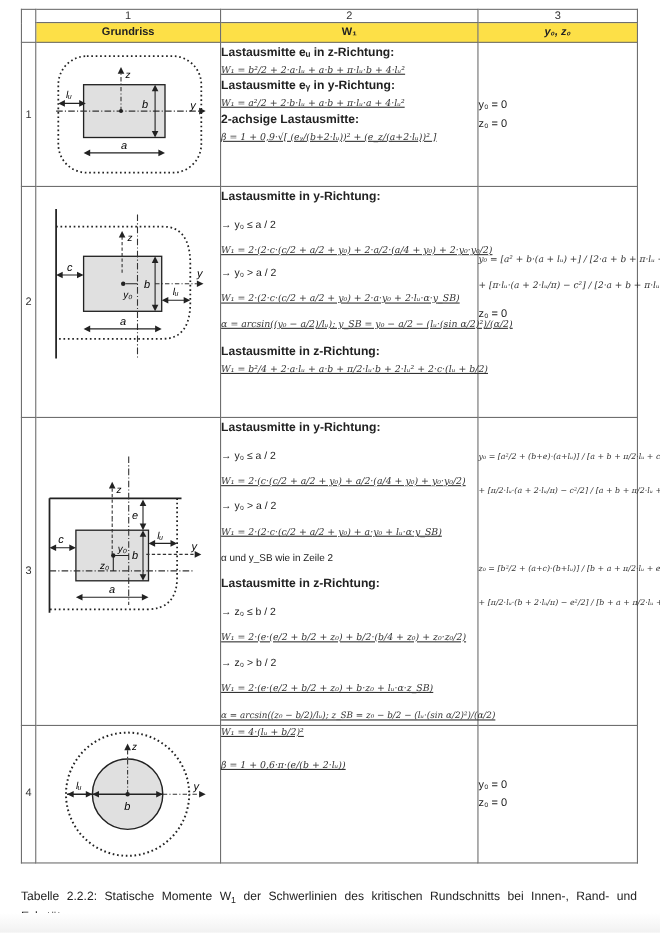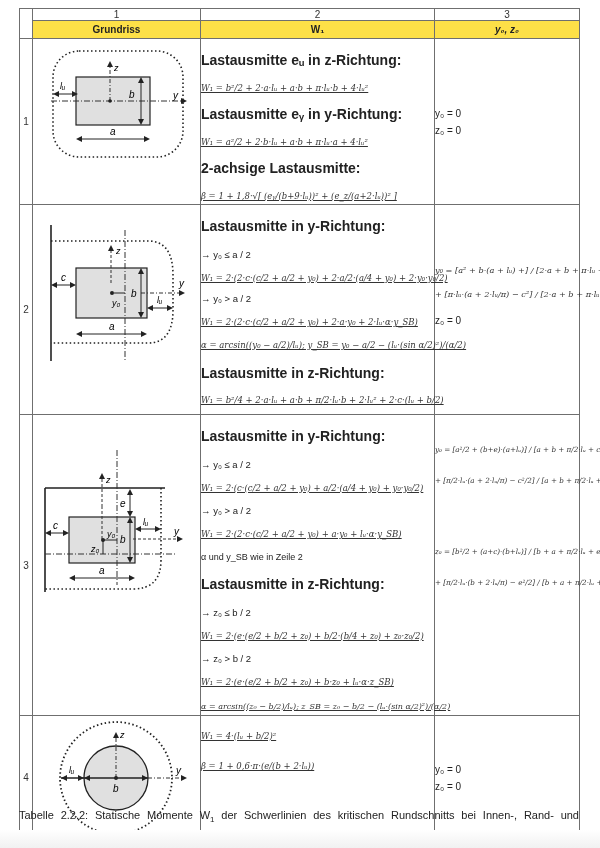--- a/index.html
+++ b/index.html
@@ -6,21 +6,21 @@
   body{width:600px;height:848px;position:relative;overflow:hidden;font-family:"Liberation Sans",sans-serif;color:#222;}
   .bottom-fade{position:absolute;left:0;top:830px;width:600px;height:18px;background:linear-gradient(#fff,#f1f1f1);}
   table.main{position:absolute;left:19px;top:8px;border-collapse:collapse;table-layout:fixed;width:560px;}
   table.main td{border:1px solid #6f6f6f;padding:0;vertical-align:top;font-size:10px;}
   .hnum{height:11px;text-align:center;font-size:8px;line-height:11px;color:#333;}
   .hgray{background:#fde047;height:17px;text-align:center;font-weight:bold;font-size:9.5px;line-height:17px;}
   .rownum{text-align:center;vertical-align:middle !important;font-size:8px;color:#333;}
   .diag{position:relative;}
   .diag svg{position:absolute;left:0;top:0;}
   .f{padding:3px 0 0 5px;font-size:9px;line-height:1.25;}
-  .f .h{font-weight:bold;font-size:14px;margin:13px 0;}
+  .f .h{font-weight:bold;font-size:11px;margin:3px 0;}
   .f .arr{font-size:9.5px;margin:12px 0;}
   .f .eq{font-family:"DejaVu Serif",serif;font-size:8.5px;font-style:italic;margin:1px 0 3px 0;white-space:nowrap;color:#333;text-decoration:underline;}
   .y{padding-left:7px;font-size:9.5px;font-family:"Liberation Sans",sans-serif;}
   .y .v{margin:6px 0;}
   .y .eq{font-family:"DejaVu Serif",serif;font-style:italic;font-size:8.2px;white-space:nowrap;color:#333;margin:2px 0;}
   .caption{position:absolute;left:19px;top:808px;width:560px;font-size:11px;line-height:14px;text-align:justify;color:#222;}
   .caption sub{font-size:8px;}
 </style>
 </head>
 <body>
@@ -71,21 +71,21 @@
         <text x="96" y="59" font-size="10" font-style="italic" font-family="Liberation Sans, sans-serif">b</text>
         <text x="77" y="96" font-size="10" font-style="italic" font-family="Liberation Sans, sans-serif">a</text>
       </svg>
     </td>
     <td class="f">
       <div class="h">Lastausmitte eᵤ in z-Richtung:</div>
       <div class="eq">W₁ = b²/2 + 2·a·lᵤ + a·b + π·lᵤ·b + 4·lᵤ²</div>
       <div class="h">Lastausmitte eᵧ in y-Richtung:</div>
       <div class="eq">W₁ = a²/2 + 2·b·lᵤ + a·b + π·lᵤ·a + 4·lᵤ²</div>
       <div class="h">2-achsige Lastausmitte:</div>
-      <div class="eq">β = 1 + 1,8·√[ (eᵧ/(b+9·lᵤ))² + (e_z/(a+2·lᵤ))² ]</div>
+      <div class="eq">β = 1 + 0,9·√[ (eᵧ/(b+2·lᵤ))² + (e_z/(a+2·lᵤ))² ]</div>
     </td>
     <td class="y" style="vertical-align:middle">
       <div class="v">y₀ = 0</div>
       <div class="v">z₀ = 0</div>
     </td>
   </tr>
 
   <tr style="height:210px">
     <td class="rownum">2</td>
     <td class="diag">
@@ -218,21 +218,21 @@
             <polygon points="45,59 51,62 45,65" fill="#222"></polygon>
         <polygon points="57,59 51,62 57,65" fill="#222"></polygon>
             <polygon points="109,59 115,62 109,65" fill="#222"></polygon>
         <circle cx="83" cy="62" r="2" fill="#222"></circle>
         <text x="87" y="22" font-size="9" font-style="italic" font-family="Liberation Sans, sans-serif">z</text>
         <text x="143" y="58" font-size="10" font-style="italic" font-family="Liberation Sans, sans-serif">y</text>
         <text x="36" y="57" font-size="9" font-style="italic" font-family="Liberation Sans, sans-serif">lᵤ</text>
         <text x="80" y="76" font-size="10" font-style="italic" font-family="Liberation Sans, sans-serif">b</text>
       </svg>
     </td>
-    <td class="f" style="padding-top:14px">
+    <td class="f" style="">
       <div class="eq">W₁ = 4·(lᵤ + b/2)²</div>
       <div class="eq" style="margin-top:20px">β = 1 + 0,6·π·(e/(b + 2·lᵤ))</div>
     </td>
     <td class="y" style="vertical-align:middle">
       <div class="v">y₀ = 0</div>
       <div class="v">z₀ = 0</div>
     </td>
   </tr>
 </tbody>
   </table>

